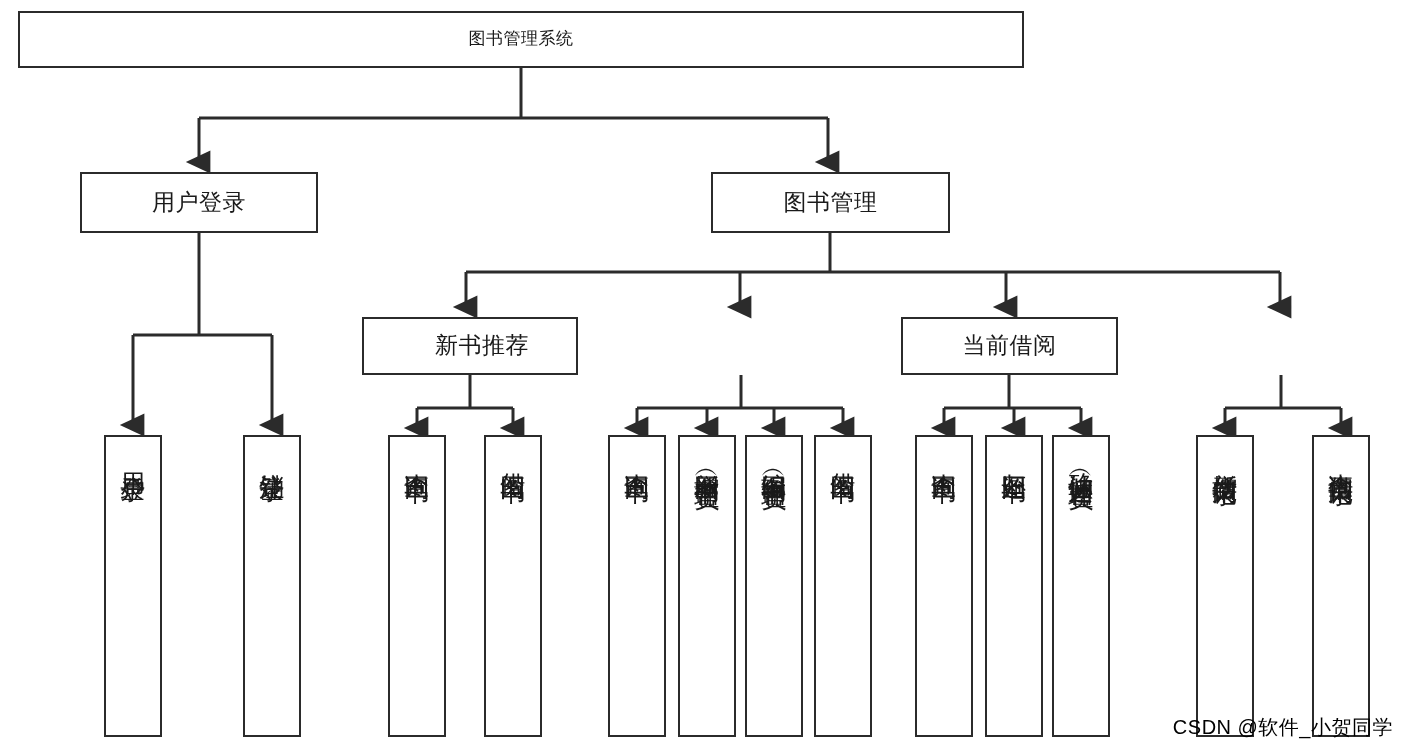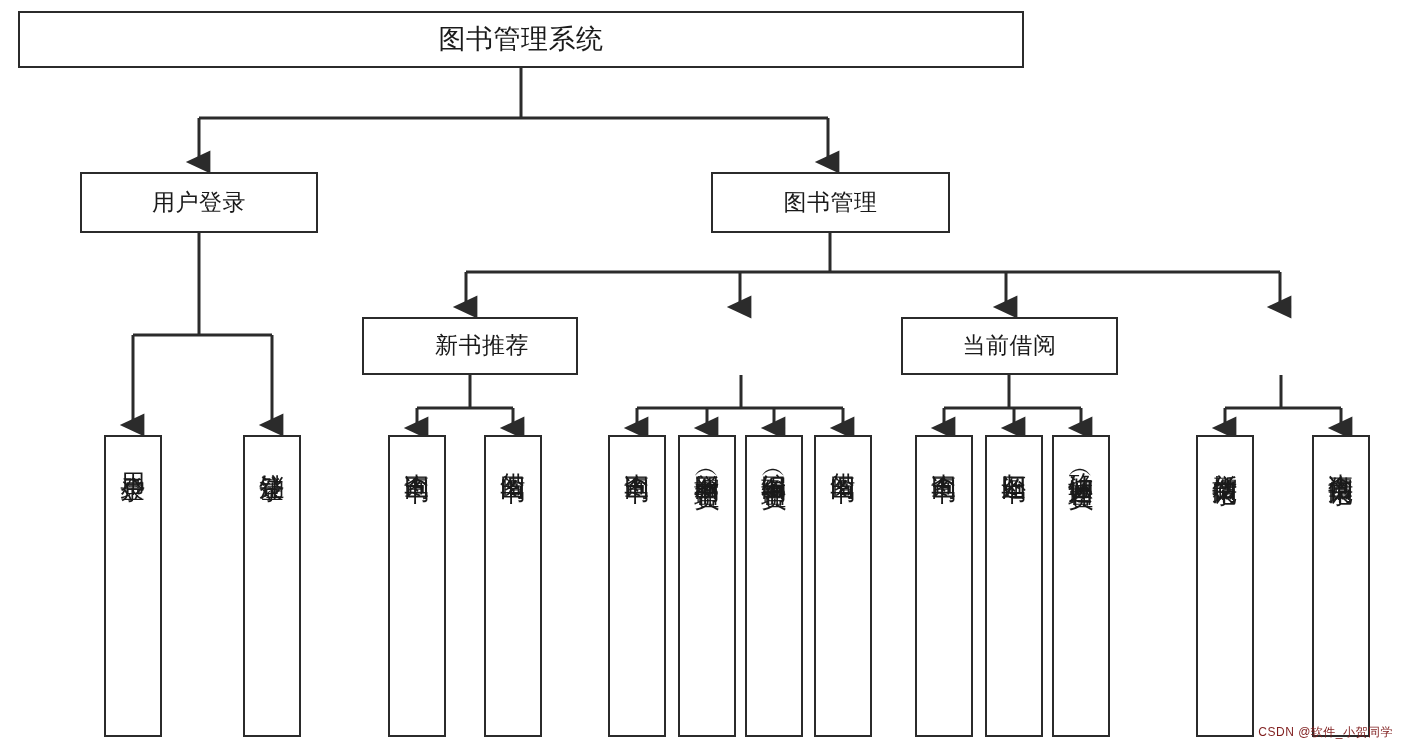--- a/index.html
+++ b/index.html
@@ -40,41 +40,41 @@
   .node-label {
     display: block;
     line-height: 1.18;
     letter-spacing: 0.5px;
   }
   .node.horizontal .node-label {
     font-size: 23px;
     white-space: nowrap;
   }
   .node.root .node-label {
-    font-size: 27px;
+    font-size: 17px;
   }
   .node.vertical {
     align-items: flex-start;
     justify-content: center;
     padding-top: 16px;
   }
   .node.vertical .node-label {
     writing-mode: vertical-rl;
     text-orientation: upright;
     font-size: 25px;
     line-height: 1.05;
     letter-spacing: 2px;
     white-space: nowrap;
   }
   #watermark {
     position: absolute;
     right: 12px;
     bottom: 6px;
-    font-size: 12px;
-    color: #7f1d1d;
+    font-size: 20px;
+    color: #000000;
     white-space: nowrap;
     letter-spacing: 0.5px;
   }
 </style>
 </head>
 <body>
 
 <div id="diagram-root">
 
   <svg id="edge-layer" viewBox="0 0 1405 747" xmlns="http://www.w3.org/2000/svg">

